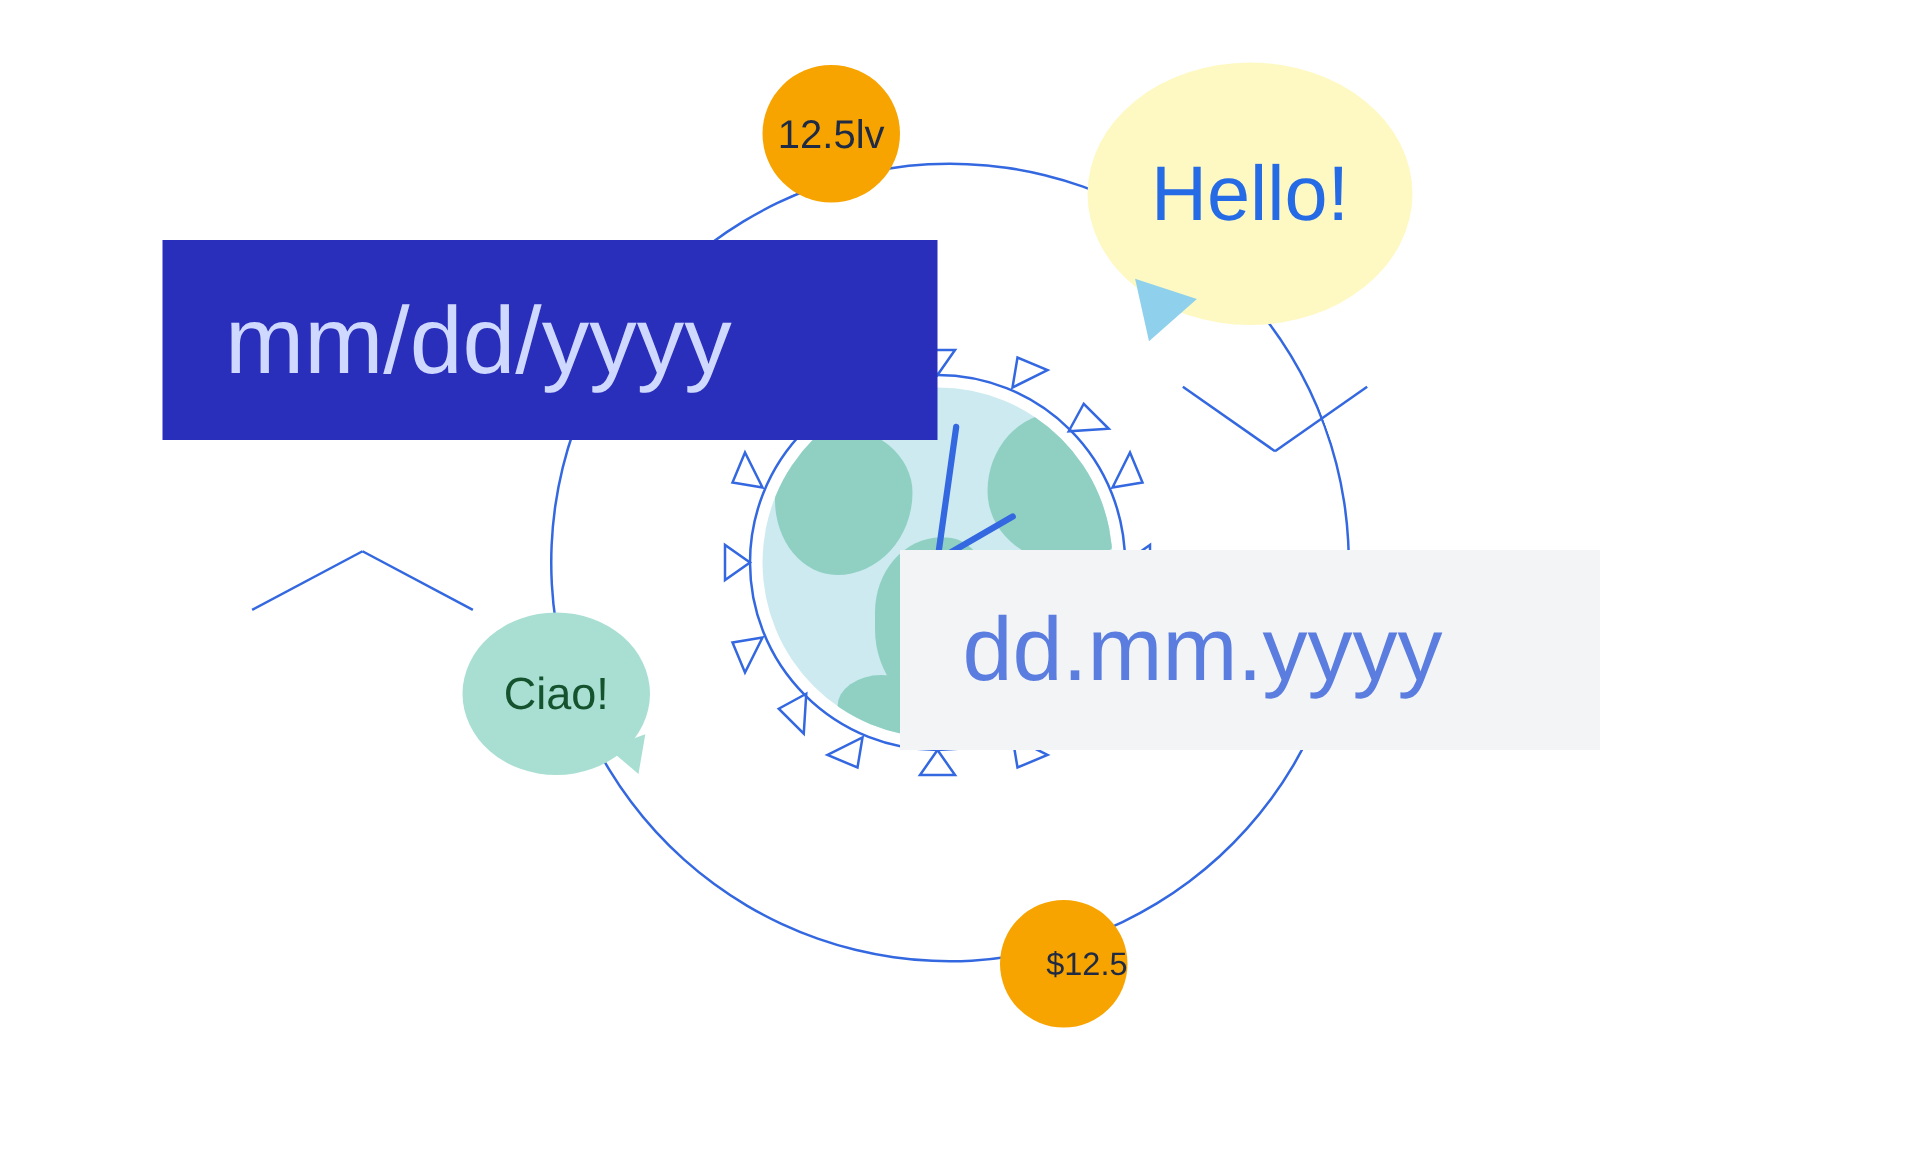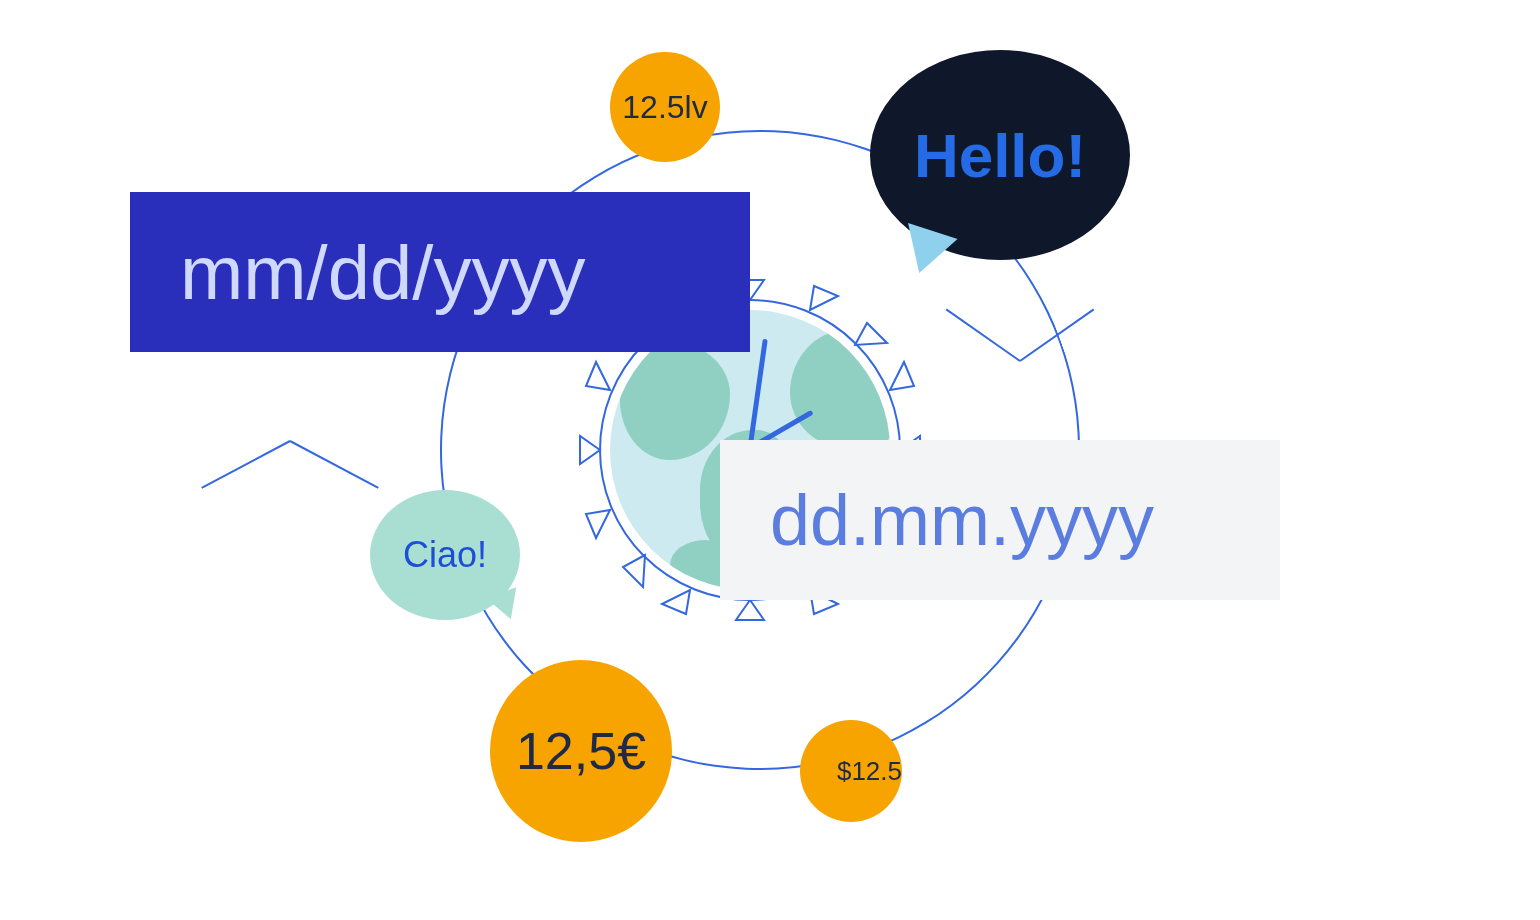--- a/index.html
+++ b/index.html
@@ -127,39 +127,39 @@
       justify-content: center;
       text-align: center;
     }
     .speech-tail {
       position: absolute;
       width: 0; height: 0;
     }
     .hello {
       left: 870px; top: 50px;
       width: 260px; height: 210px;
-      background: #0f172a;
+      background: #fef9c3;
       border-radius: 50%;
       font-size: 62px;
       color: #256be6;
-      font-weight: 700;
+      font-weight: 400;
     }
     .hello-tail {
       left: 900px; top: 230px;
       border-left: 26px solid transparent;
       border-right: 26px solid transparent;
       border-top: 44px solid #8fd1ed;
       transform: rotate(18deg);
     }
     .ciao {
       left: 370px; top: 490px;
       width: 150px; height: 130px;
       background: #a9dfd2;
       font-size: 36px;
-      color: #1d4ed8;
+      color: #14532d;
       font-weight: 300;
     }
     .ciao-tail {
       left: 490px; top: 592px;
       border-left: 16px solid transparent;
       border-right: 16px solid transparent;
       border-top: 28px solid #a9dfd2;
       transform: rotate(-20deg);
     }
     .coin {
@@ -254,21 +254,18 @@
 
   <div class="date-box date-blue">
     <span>mm/dd/yyyy</span>
   </div>
 
   <div class="bubble ciao">
     <span>Ciao!</span>
   </div>
   <div class="speech-tail ciao-tail"></div>
 
-  <div class="bubble coin coin-large coin-eur">
-    <span>12,5€</span>
-  </div>
 
   <div class="bubble coin coin-med coin-usd">
     <span>$12.5</span>
   </div>
 
 </div>
 
 </body></html>

